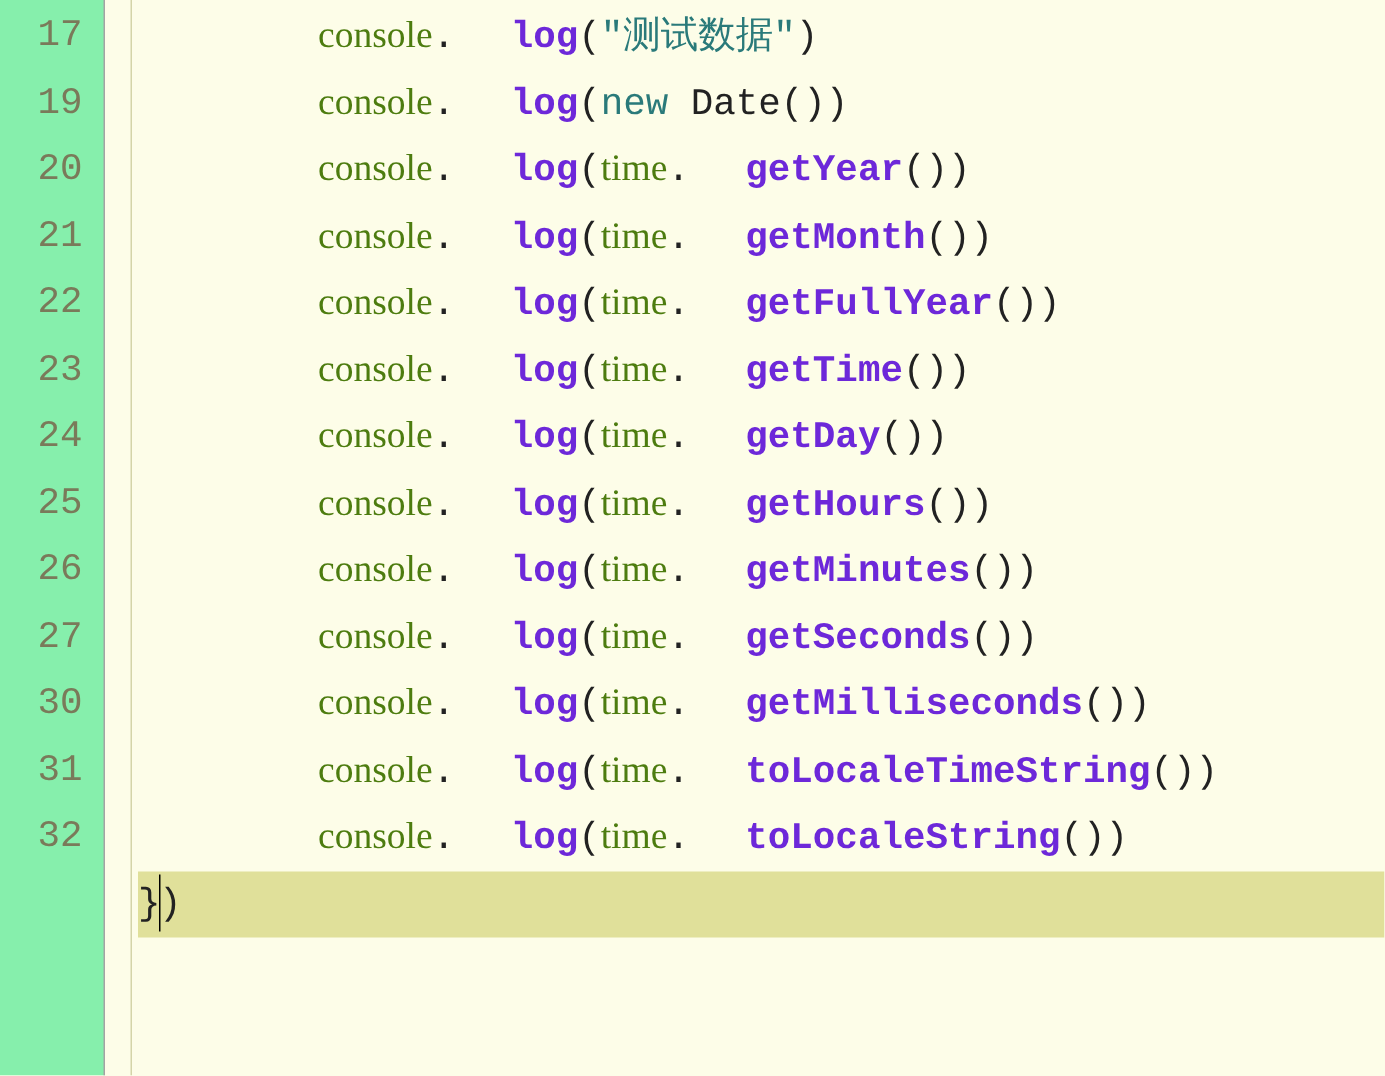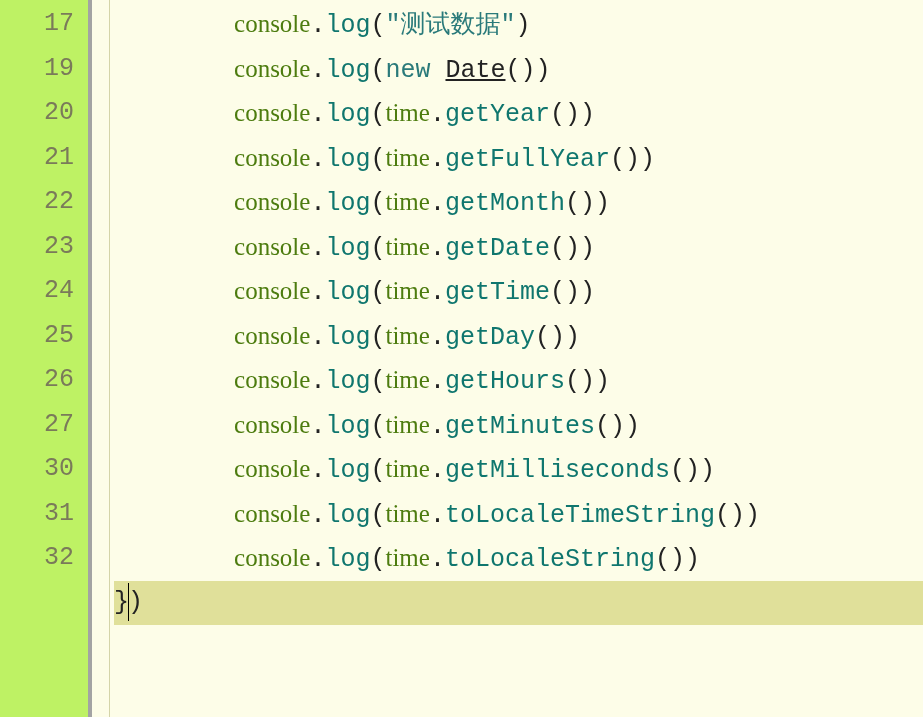--- a/index.html
+++ b/index.html
@@ -10,23 +10,23 @@
     body {
       font-family: Consolas, 'Courier New', monospace;
       font-size: 25px;
       background: #fdfde8;
       display: flex;
       width: 923px;
       height: 717px;
       overflow: hidden;
     }
     .gutter {
-      background: #bef264;
-      border-right: 4px solid #a3a3a3;
-      width: 92px;
+      background: #86efac;
+      border-right: 1px solid #a3a3a3;
+      width: 70px;
       flex-shrink: 0;
       padding-top: 2px;
     }
     .line-number {
       color: #7a7a5a;
       text-align: right;
       padding-right: 14px;
       height: 44.5px;
       line-height: 44.5px;
       user-select: none;
@@ -48,25 +48,25 @@
       height: 44.5px;
       line-height: 44.5px;
       white-space: pre;
       color: #222;
     }
     .code-line.highlighted {
       background: #e0e09a;
     }
     .tok-obj { color: #4d7c0f; font-family: Liberation Serif, serif; }
     .tok-dot { color: #222; }
-    .tok-method { color: #0f766e; font-weight: normal; }
+    .tok-method { color: #6d28d9; font-weight: bold; margin-left: 37px; }
     .tok-paren { color: #222; }
     .tok-string { color: #2a7a7a; }
     .tok-keyword { color: #2a7a7a; }
-    .tok-type { color: #222; text-decoration: underline; }
+    .tok-type { color: #222; }
     .tok-brace { color: #222; }
     .caret {
       display: inline-block;
       border-left: 1.5px solid #000;
       height: 38px;
       vertical-align: middle;
       margin-left: -1px;
       margin-right: -1px;
     }
   </style>
@@ -86,24 +86,24 @@
     <div class="line-number">27</div>
     <div class="line-number">30</div>
     <div class="line-number">31</div>
     <div class="line-number">32</div>
   </div>
 <div class="fold-strip"></div>
 <div class="code-area" id="code-area">
     <div class="code-line"><span>        </span><span class="tok-obj">console</span><span class="tok-dot">.</span><span class="tok-method">log</span><span class="tok-paren">(</span><span class="tok-string">"测试数据"</span><span class="tok-paren">)</span></div>
     <div class="code-line"><span>        </span><span class="tok-obj">console</span><span class="tok-dot">.</span><span class="tok-method">log</span><span class="tok-paren">(</span><span class="tok-keyword">new</span><span class="tok-plain"> </span><span class="tok-type">Date</span><span class="tok-paren">()</span><span class="tok-paren">)</span></div>
     <div class="code-line"><span>        </span><span class="tok-obj">console</span><span class="tok-dot">.</span><span class="tok-method">log</span><span class="tok-paren">(</span><span class="tok-obj">time</span><span class="tok-dot">.</span><span class="tok-method">getYear</span><span class="tok-paren">()</span><span class="tok-paren">)</span></div>
+    <div class="code-line"><span>        </span><span class="tok-obj">console</span><span class="tok-dot">.</span><span class="tok-method">log</span><span class="tok-paren">(</span><span class="tok-obj">time</span><span class="tok-dot">.</span><span class="tok-method">getMonth</span><span class="tok-paren">()</span><span class="tok-paren">)</span></div>
     <div class="code-line"><span>        </span><span class="tok-obj">console</span><span class="tok-dot">.</span><span class="tok-method">log</span><span class="tok-paren">(</span><span class="tok-obj">time</span><span class="tok-dot">.</span><span class="tok-method">getFullYear</span><span class="tok-paren">()</span><span class="tok-paren">)</span></div>
-    <div class="code-line"><span>        </span><span class="tok-obj">console</span><span class="tok-dot">.</span><span class="tok-method">log</span><span class="tok-paren">(</span><span class="tok-obj">time</span><span class="tok-dot">.</span><span class="tok-method">getMonth</span><span class="tok-paren">()</span><span class="tok-paren">)</span></div>
-    <div class="code-line"><span>        </span><span class="tok-obj">console</span><span class="tok-dot">.</span><span class="tok-method">log</span><span class="tok-paren">(</span><span class="tok-obj">time</span><span class="tok-dot">.</span><span class="tok-method">getDate</span><span class="tok-paren">()</span><span class="tok-paren">)</span></div>
     <div class="code-line"><span>        </span><span class="tok-obj">console</span><span class="tok-dot">.</span><span class="tok-method">log</span><span class="tok-paren">(</span><span class="tok-obj">time</span><span class="tok-dot">.</span><span class="tok-method">getTime</span><span class="tok-paren">()</span><span class="tok-paren">)</span></div>
     <div class="code-line"><span>        </span><span class="tok-obj">console</span><span class="tok-dot">.</span><span class="tok-method">log</span><span class="tok-paren">(</span><span class="tok-obj">time</span><span class="tok-dot">.</span><span class="tok-method">getDay</span><span class="tok-paren">()</span><span class="tok-paren">)</span></div>
     <div class="code-line"><span>        </span><span class="tok-obj">console</span><span class="tok-dot">.</span><span class="tok-method">log</span><span class="tok-paren">(</span><span class="tok-obj">time</span><span class="tok-dot">.</span><span class="tok-method">getHours</span><span class="tok-paren">()</span><span class="tok-paren">)</span></div>
     <div class="code-line"><span>        </span><span class="tok-obj">console</span><span class="tok-dot">.</span><span class="tok-method">log</span><span class="tok-paren">(</span><span class="tok-obj">time</span><span class="tok-dot">.</span><span class="tok-method">getMinutes</span><span class="tok-paren">()</span><span class="tok-paren">)</span></div>
+    <div class="code-line"><span>        </span><span class="tok-obj">console</span><span class="tok-dot">.</span><span class="tok-method">log</span><span class="tok-paren">(</span><span class="tok-obj">time</span><span class="tok-dot">.</span><span class="tok-method">getSeconds</span><span class="tok-paren">()</span><span class="tok-paren">)</span></div>
     <div class="code-line"><span>        </span><span class="tok-obj">console</span><span class="tok-dot">.</span><span class="tok-method">log</span><span class="tok-paren">(</span><span class="tok-obj">time</span><span class="tok-dot">.</span><span class="tok-method">getMilliseconds</span><span class="tok-paren">()</span><span class="tok-paren">)</span></div>
     <div class="code-line"><span>        </span><span class="tok-obj">console</span><span class="tok-dot">.</span><span class="tok-method">log</span><span class="tok-paren">(</span><span class="tok-obj">time</span><span class="tok-dot">.</span><span class="tok-method">toLocaleTimeString</span><span class="tok-paren">()</span><span class="tok-paren">)</span></div>
     <div class="code-line"><span>        </span><span class="tok-obj">console</span><span class="tok-dot">.</span><span class="tok-method">log</span><span class="tok-paren">(</span><span class="tok-obj">time</span><span class="tok-dot">.</span><span class="tok-method">toLocaleString</span><span class="tok-paren">()</span><span class="tok-paren">)</span></div>
     <div class="code-line highlighted"><span class="tok-brace">}</span><span class="caret"></span><span class="tok-paren">)</span></div>
   </div>
 
 </body></html>

